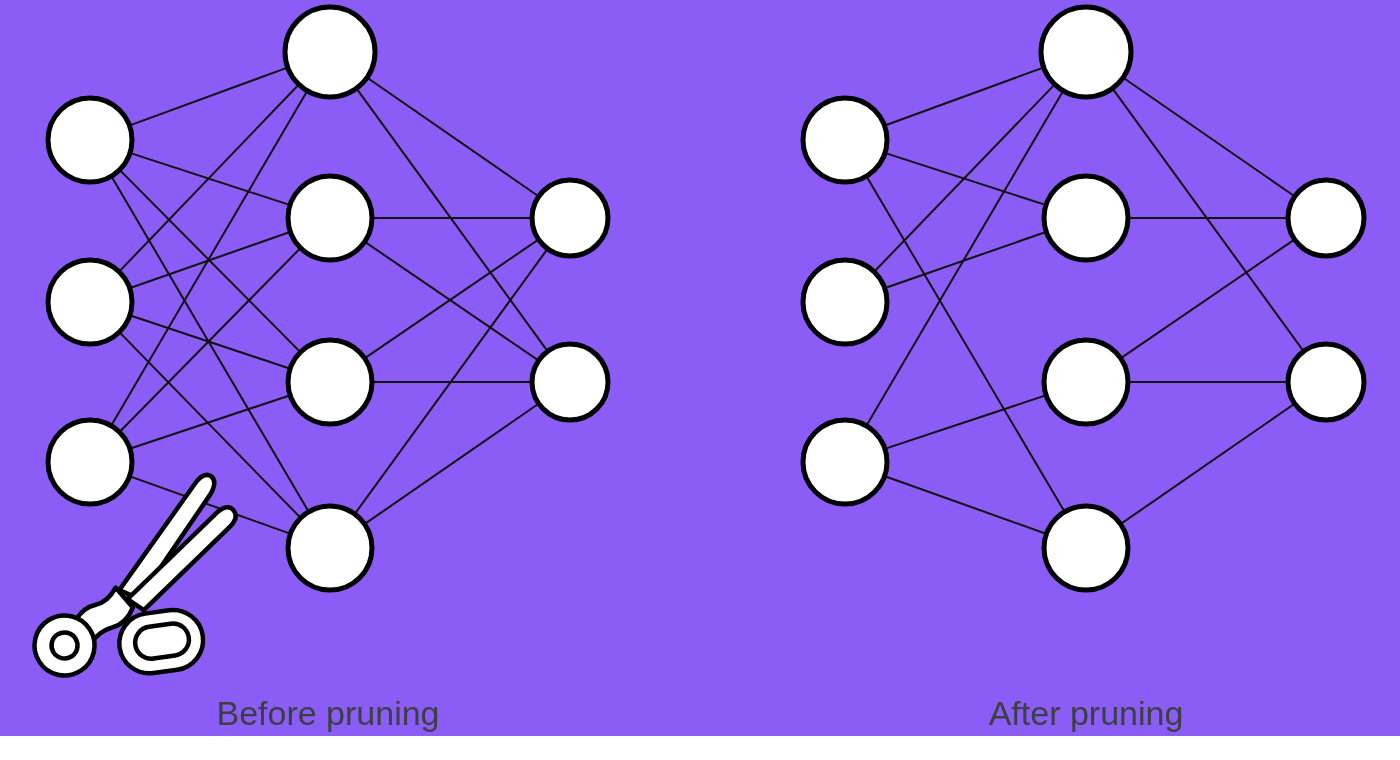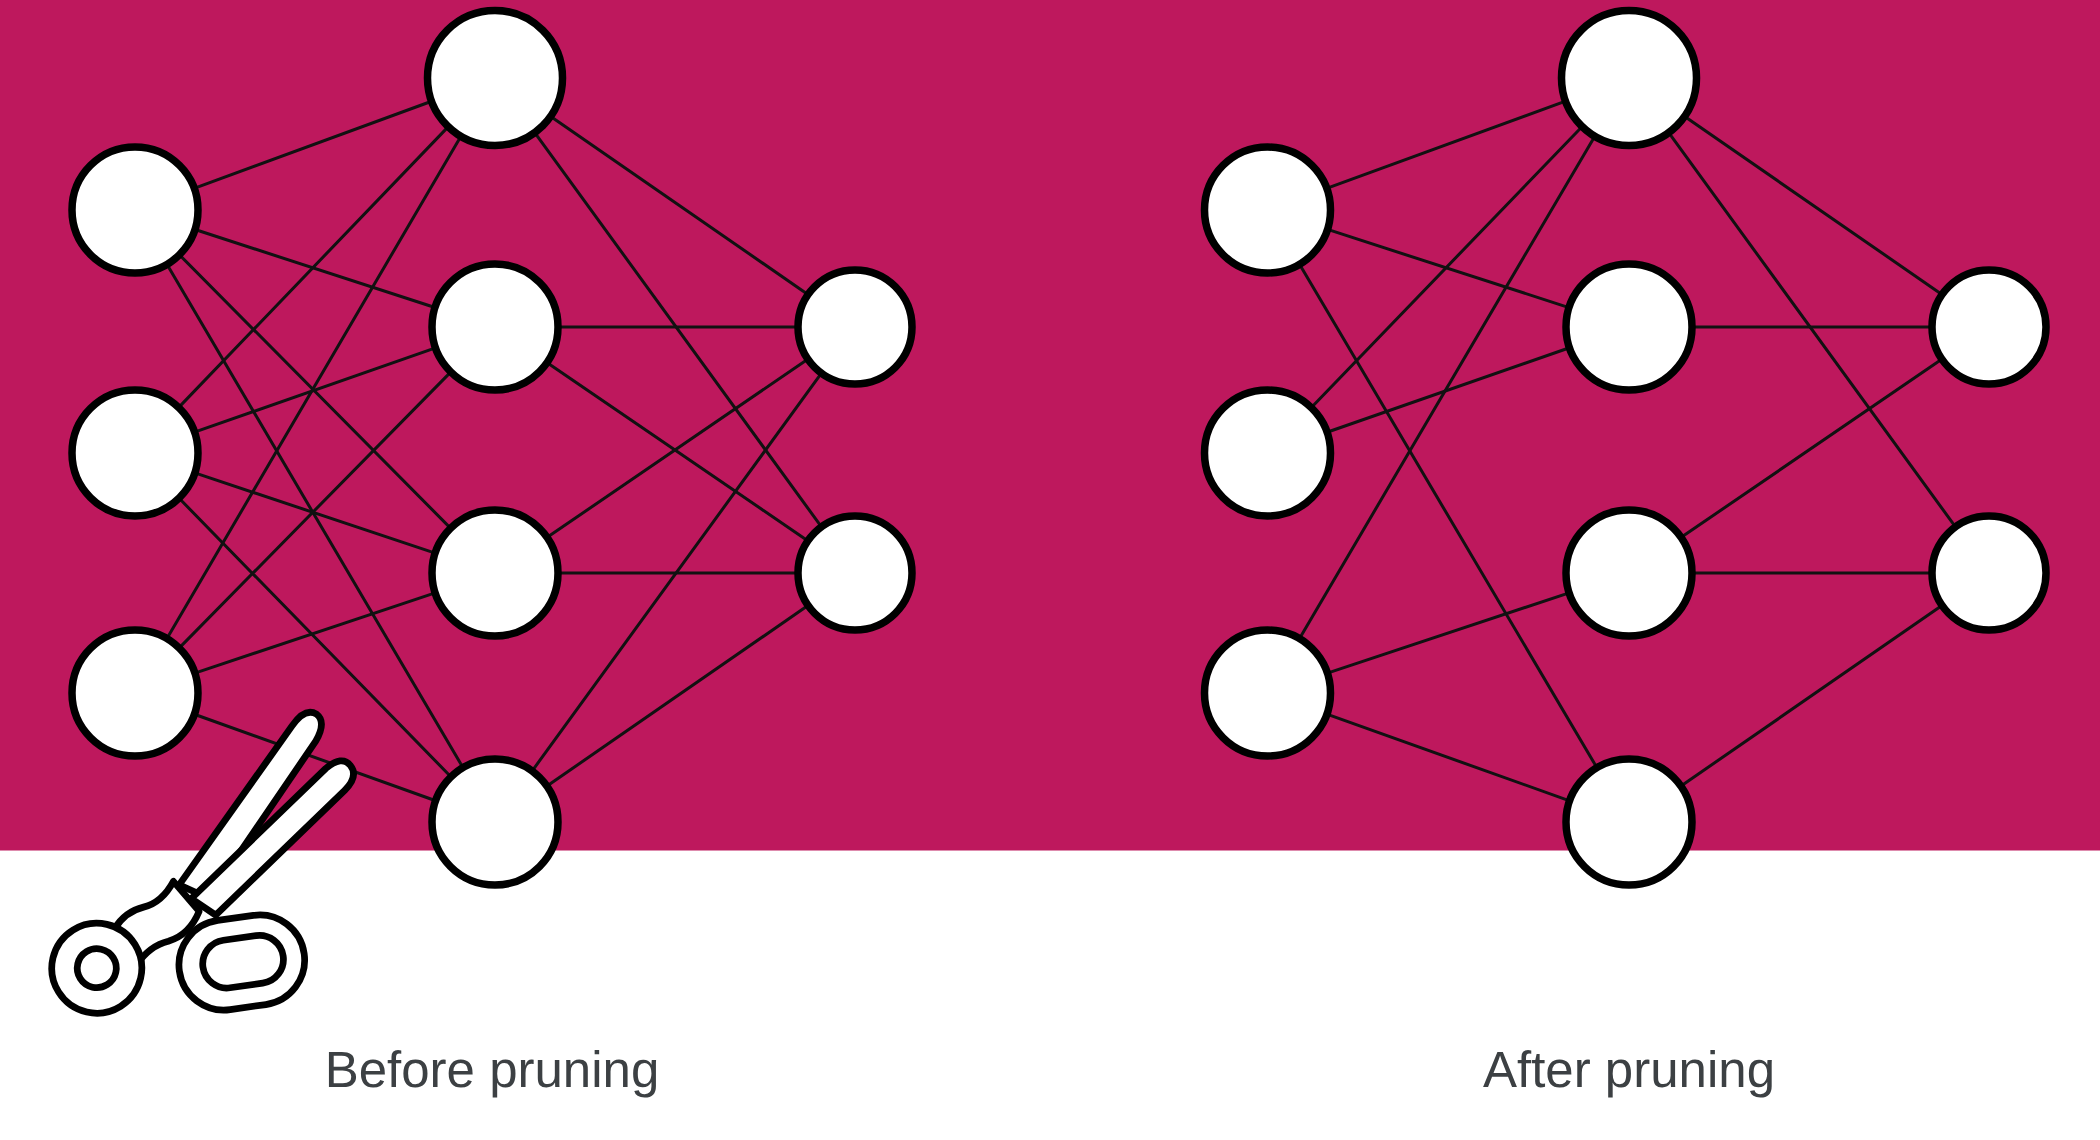--- a/index.html
+++ b/index.html
@@ -10,22 +10,22 @@
   }
   body {
     width: 1400px;
     height: 760px;
     font-family: "Liberation Sans", sans-serif;
     overflow: hidden;
   }
   #stage {
     position: relative;
     width: 1400px;
-    height: 567px;
-    background: #be185d;
+    height: 736px;
+    background: #8b5cf6;
     text-align: center;
   }
   svg#diagram {
     display: block;
     width: 1400px;
     height: 760px;
   }
   .edge {
     stroke: #111111;
     stroke-width: 2;

